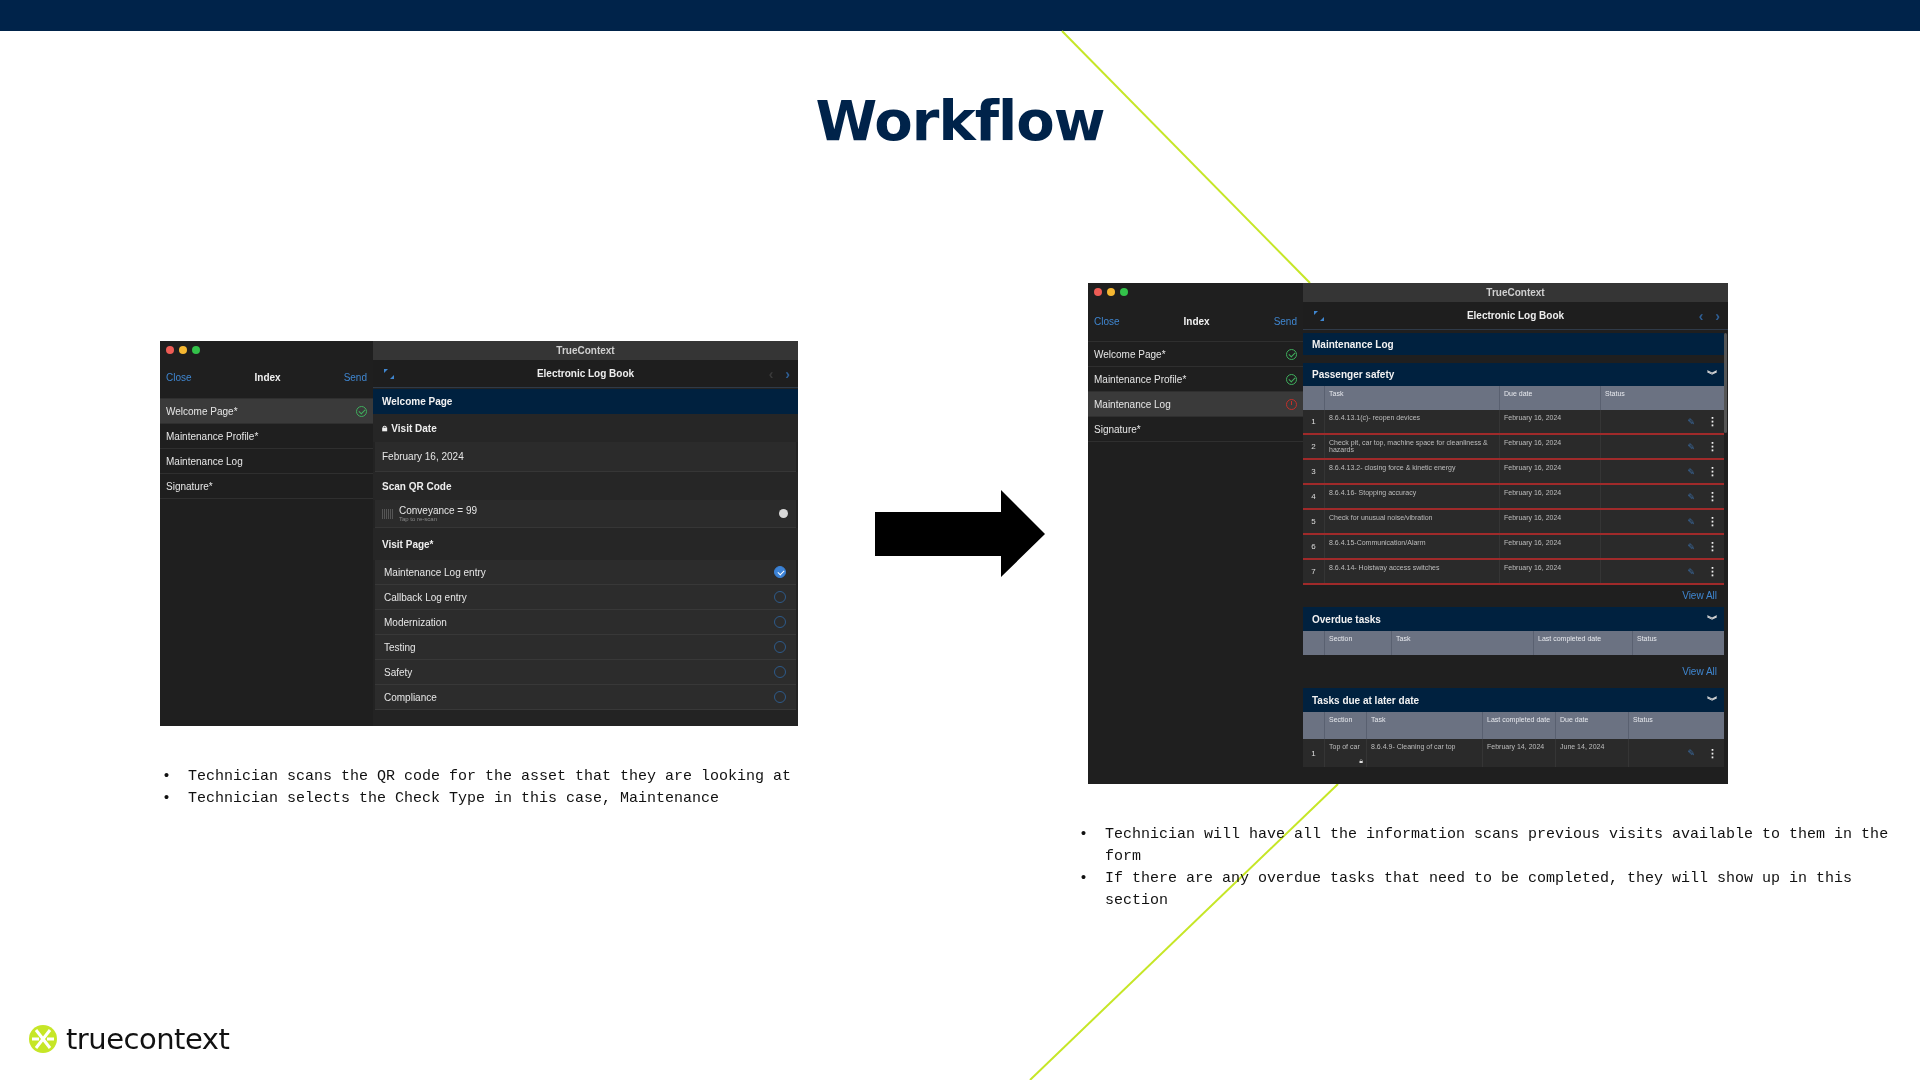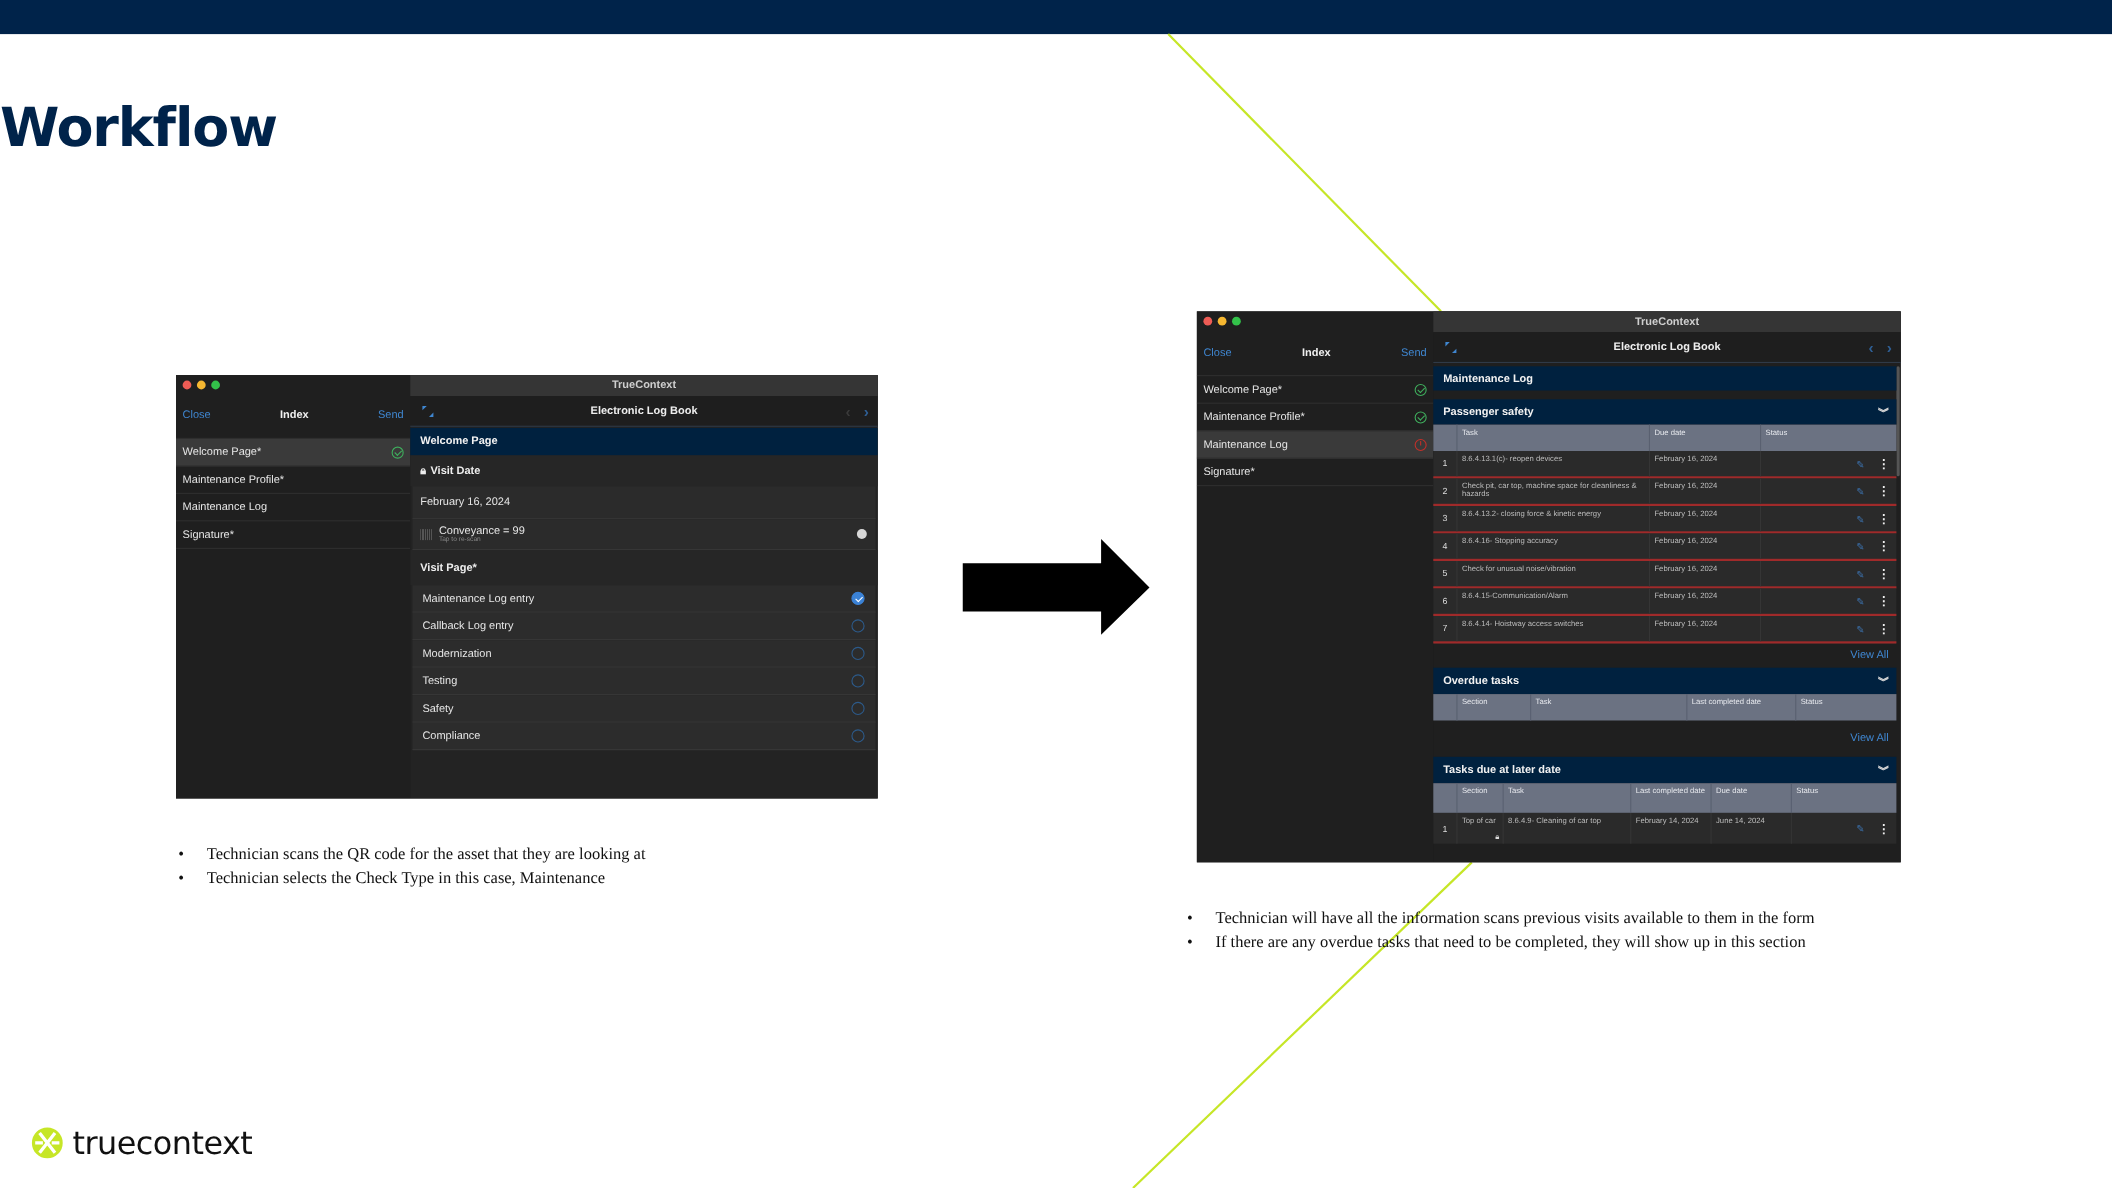--- a/index.html
+++ b/index.html
@@ -1,19 +1,19 @@
 <!DOCTYPE html>
 <html><head>
 <meta charset="utf-8">
 <style>
   *{box-sizing:border-box;margin:0;padding:0}
   html,body{width:1920px;height:1080px;overflow:hidden;background:#fff;font-family:"Liberation Sans",sans-serif;}
   .abs{position:absolute}
   #topbar{left:0;top:0;width:1920px;height:31px;background:#00234a}
-  #title{left:0;top:88px;width:1920px;font-family:"DejaVu Sans",sans-serif;font-weight:bold;font-size:49px;color:#00234a;letter-spacing:-1px}
+  #title{left:0;top:88px;width:1920px;text-align:center;font-family:"DejaVu Sans",sans-serif;font-weight:bold;font-size:56px;color:#00234a;letter-spacing:-1px}
   svg.lines{position:absolute;left:0;top:0}
   
   .win{position:absolute;background:#1e1e1e;overflow:hidden;color:#e6e6e6;font-size:10px}
   .side{position:absolute;left:0;top:0;bottom:0;background:#1f1f1f}
   .main{position:absolute;top:0;right:0;bottom:0;background:#232323}
   .dots{position:absolute;left:6px;top:5px;display:flex;gap:5px}
   .dot{width:8px;height:8px;border-radius:50%}
   .side-head{position:absolute;left:0;right:0;display:flex;justify-content:space-between;align-items:center;padding:0 6px;font-size:10px}
   .lnk{color:#3f86d0}
   .idx{color:#f0f0f0;font-weight:bold}
@@ -38,21 +38,21 @@
   .rad.on::after{content:"";position:absolute;left:3.5px;top:1.5px;width:3px;height:5px;border:solid #fff;border-width:0 1.2px 1.2px 0;transform:rotate(45deg)}
   .tbl-head{display:flex;background:#6b7282;color:#e7e9ee;font-size:7px}
   .tbl-head div{border-right:1px solid #596070;padding:4px 4px}
   .trow{display:flex;background:#2a2a2a;border-bottom:2px solid #a02a2a;font-size:7px;color:#bdbdbd;height:25px}
   .trow div{border-right:1px solid #353535;padding:4px 4px}
   .trow .num{display:flex;align-items:center;justify-content:center;color:#ddd;font-size:8px}
   .pencil{color:#3a6ea8;font-size:9px}
   .kebab{color:#f0f0f0;font-weight:bold;font-size:11px}
   .viewall{color:#3f86d0;text-align:right;padding-right:7px;font-size:10px}
   .chev{color:#d8d8d8;font-size:11px;letter-spacing:-3px}
-  .bullets{position:absolute;font-family:Liberation Serif, serif;font-size:15px;color:#111;line-height:22px}
+  .bullets{position:absolute;font-family:Liberation Mono, monospace;font-size:15px;color:#111;line-height:22px}
   .bullets li{list-style:none;position:relative;padding-left:28px}
   .bullets li::before{content:"•";position:absolute;left:2px;top:0}
   #logo{left:28px;top:1022px;display:flex;align-items:center;gap:8px}
   #logo-text{font-family:"DejaVu Sans",sans-serif;font-size:29px;color:#111;letter-spacing:-0.5px}
 </style>
 </head>
 <body>
 
 <div id="topbar" class="abs"></div>
 
@@ -103,20 +103,21 @@
           <span>›</span>
         </div>
     </div>
     <div class="abs" style="left:0;right:0;top:48px;">
       <div class="sec-head" style="height:25px;">Welcome Page</div>
       <div class="field-label">
           <span style="margin-right:4px;">🔒︎</span>
           <span>Visit Date</span>
         </div>
       <div class="field-val">February 16, 2024</div>
+      <div class="field-label">Scan QR Code</div>
       <div class="field-val" style="height:28px;justify-content:space-between;padding-right:8px;">
         <div style="display:flex;align-items:center;gap:6px;">
           <span style="display:inline-block;width:11px;height:10px;background:repeating-linear-gradient(90deg,#555 0 1px,transparent 1px 2px);"></span>
           <div>
             <div>Conveyance = 99</div>
             <div style="font-size:6px;color:#888;">Tap to re-scan</div>
           </div>
         </div>
         <span style="width:9px;height:9px;border-radius:50%;background:#d8d8d8;display:inline-block;"></span>
       </div>

